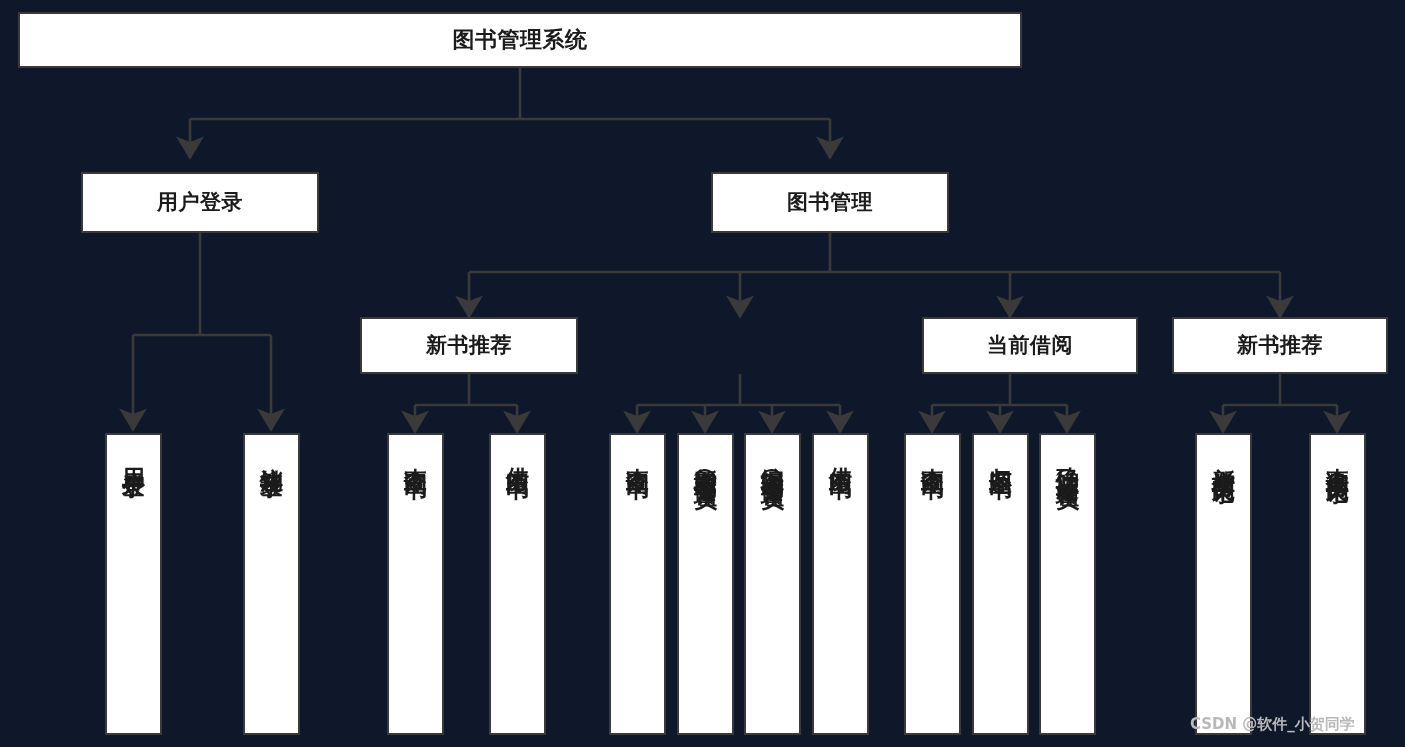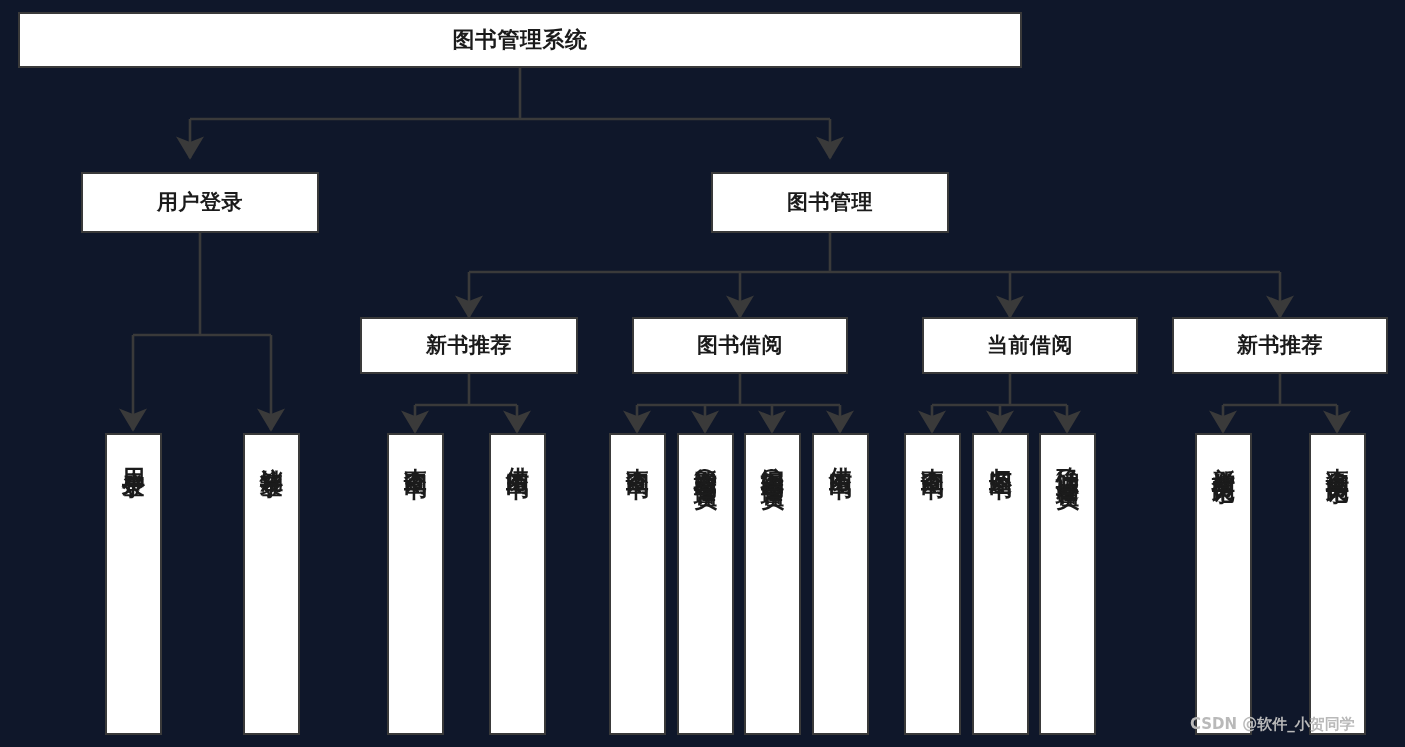--- a/index.html
+++ b/index.html
@@ -136,23 +136,20 @@
   <div class="node horiz" style="left:81px; top:172px; width:238px; height:61px;">
     <span class="node-label">用户登录</span>
   </div>
   <div class="node horiz" style="left:711px; top:172px; width:238px; height:61px;">
     <span class="node-label">图书管理</span>
   </div>
 
   <div class="node horiz" style="left:360px; top:317px; width:218px; height:57px;">
     <span class="node-label">新书推荐</span>
   </div>
-  <div class="node horiz" style="left:632px; top:317px; width:216px; height:57px;">
-    <span class="node-label">图书借阅</span>
-  </div>
   <div class="node horiz" style="left:902px; top:317px; width:216px; height:57px;margin-left:20px;">
     <span class="node-label">当前借阅</span>
   </div>
   <div class="node horiz" style="left:1172px; top:317px; width:216px; height:57px;">
     <span class="node-label">新书推荐</span>
   </div>
 
   <div class="node vert" style="left:105px; top:433px; width:57px; height:302px;">
     <span class="node-label">用户登录</span>
   </div>

